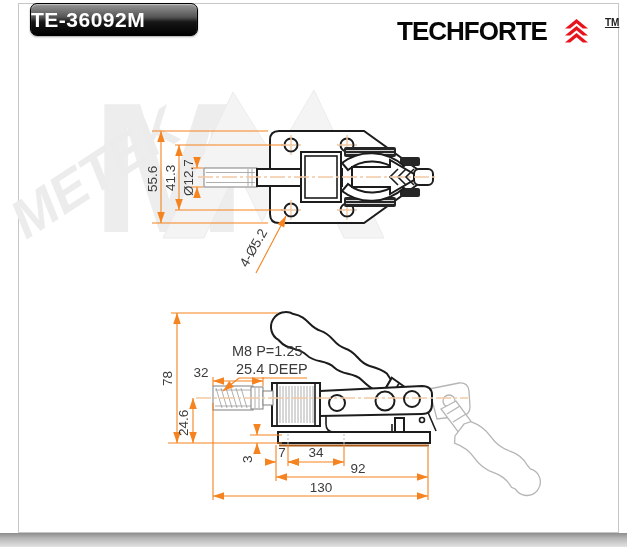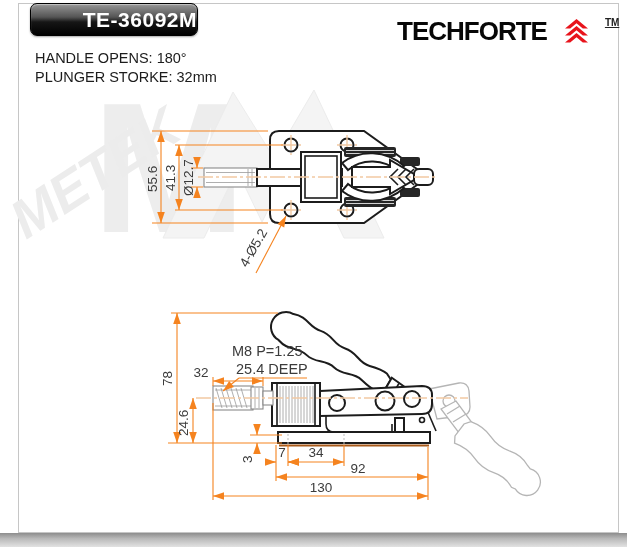--- a/index.html
+++ b/index.html
@@ -7,21 +7,21 @@
         font-family:"Liberation Sans",sans-serif;}
   #card{position:absolute;left:18px;top:3px;width:601px;height:530px;
         background:#fff;border:1px solid #c6c6c6;box-sizing:border-box;}
   #bottom-strip{position:absolute;left:0;top:533px;width:627px;height:14px;
         background:linear-gradient(180deg,#8d8d8d 0%,#b9b9b9 40%,#e2e2e2 100%);}
   #badge{position:absolute;left:30px;top:3px;width:168px;height:33px;
         border-radius:7px;border:1px solid #000;box-sizing:border-box;
         background:linear-gradient(180deg,#979797 0%,#555 42%,#161616 58%,#000 100%);
         box-shadow:inset 0 1px 1px rgba(255,255,255,.45), 0 1px 2px rgba(0,0,0,.35);
         color:#fff;font-weight:bold;font-size:21px;letter-spacing:.5px;
-        display:flex;align-items:center;justify-content:flex-end;}
+        display:flex;align-items:center;justify-content:flex-start;}
   #logo{position:absolute;left:397px;top:18px;display:flex;align-items:flex-start;gap:16px;}
   #logo .word{font-weight:bold;font-size:26px;line-height:26px;color:#070707;letter-spacing:-1px;}
   #logo .chev{margin-left:2px;margin-top:1px;}
   #logo .tm{font-size:10px;font-weight:bold;color:#222;margin-left:1px;line-height:10px;text-decoration:underline;}
   #specs{position:absolute;left:35px;top:49px;font-size:14.5px;color:#1c1c1c;line-height:19px;}
   svg.draw{position:absolute;left:0;top:0;}
   .ln   {stroke:#1c1c1c;fill:#fff;stroke-width:2;}
   .ln1  {stroke:#1c1c1c;fill:none;stroke-width:1.6;}
   .thin {stroke:#8a8a8a;fill:#fff;stroke-width:1.1;}
   .hatch{stroke:#9a9a9a;stroke-width:.8;fill:none;}
@@ -242,19 +242,15 @@
         <g fill="#e8141c">
           <path d="M11.5,0 L23,9.5 L17.8,9.5 L11.5,4.2 L5.2,9.5 L0,9.5 Z"></path>
           <path d="M11.5,7 L23,16.5 L17.8,16.5 L11.5,11.2 L5.2,16.5 L0,16.5 Z"></path>
           <path d="M11.5,14 L23,23.5 L17.8,23.5 L11.5,18.2 L5.2,23.5 L0,23.5 Z"></path>
         </g>
       </svg>
     </span>
     <span class="tm">TM</span>
   </div>
 
-  <div id="specs">
-    <div>HANDLE OPENS: 180°</div>
-    <div>PLUNGER STORKE: 32mm</div>
-  </div>
 
   <div id="bottom-strip"></div>
 </div>
 
 </body></html>

